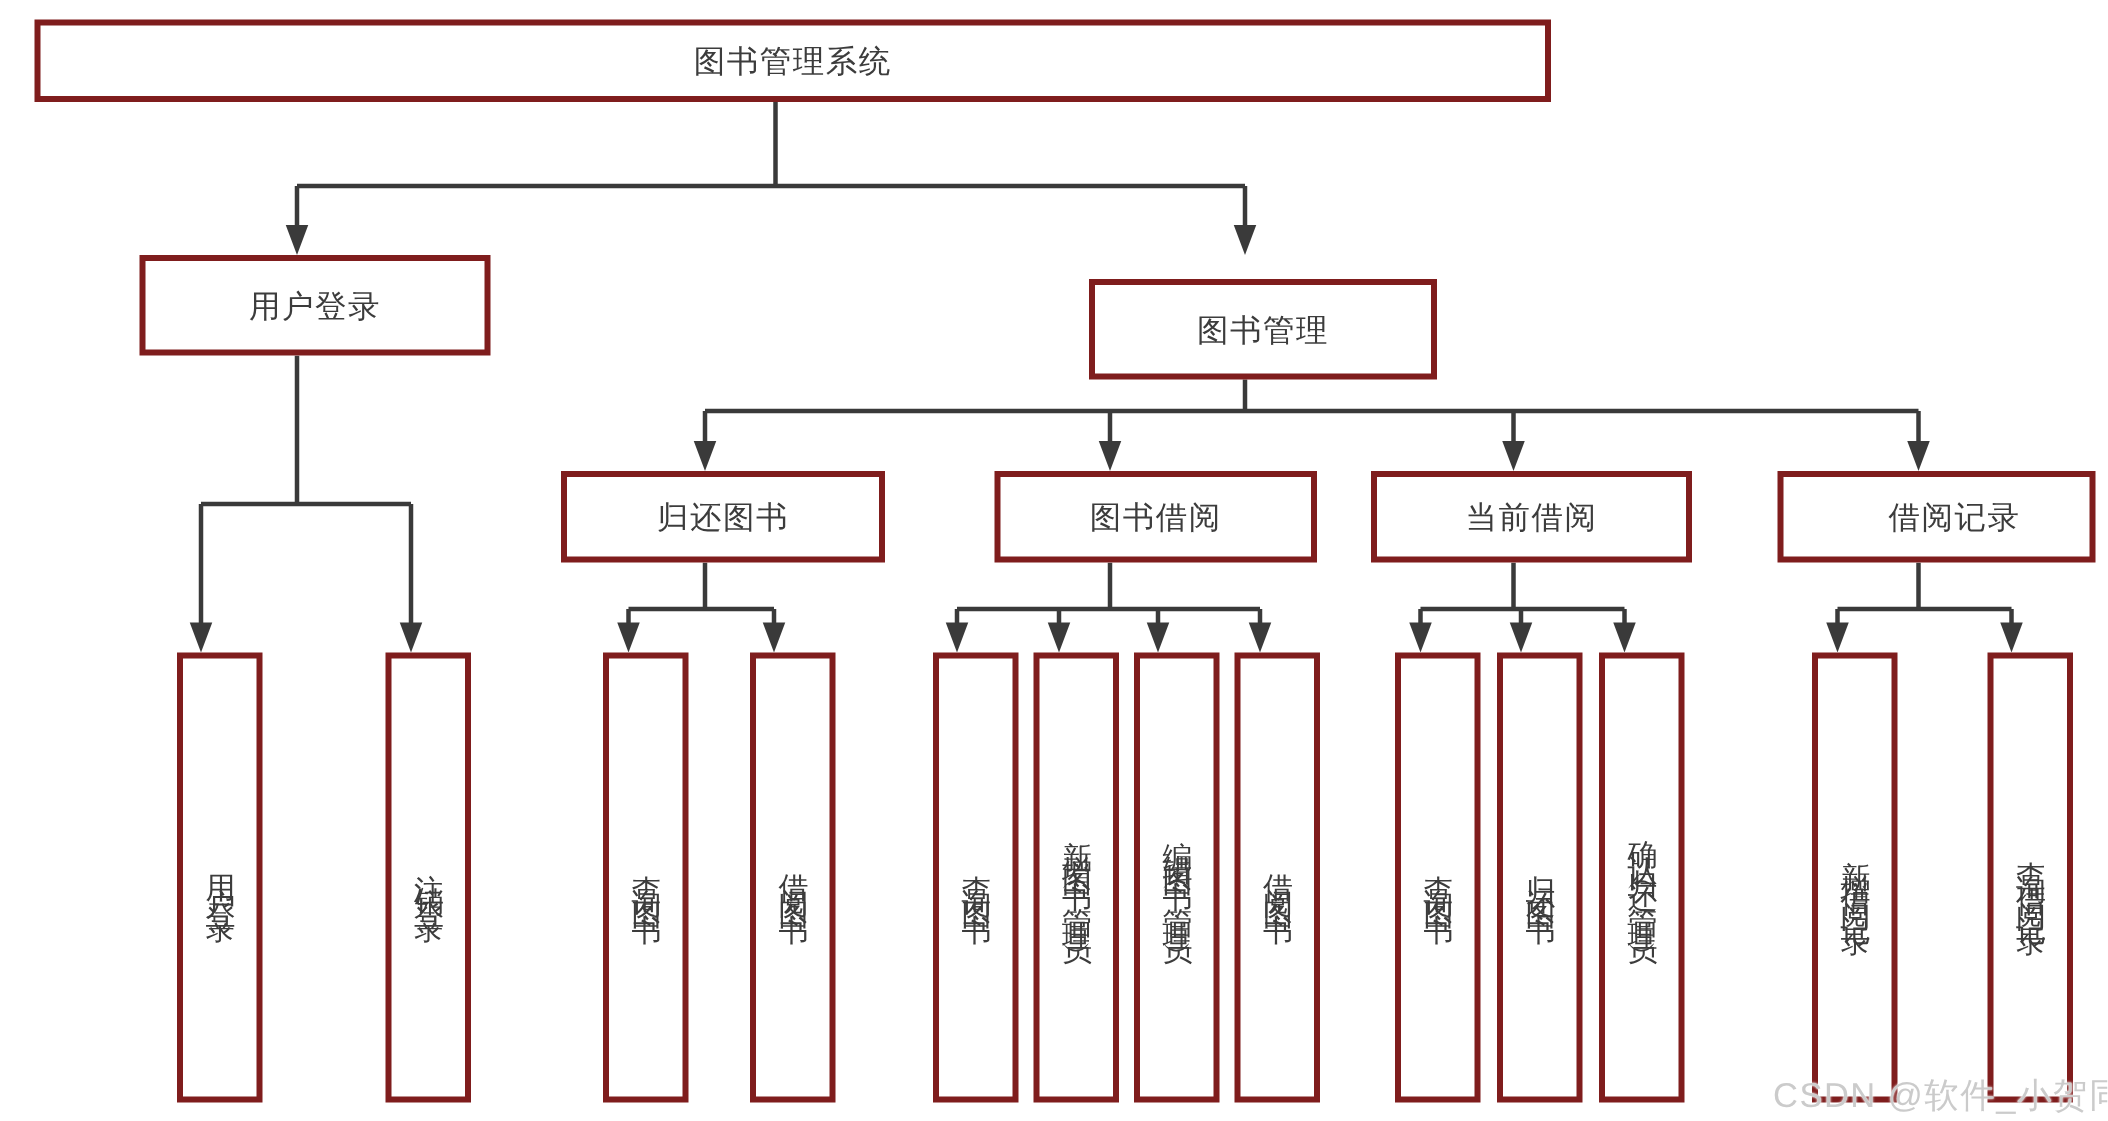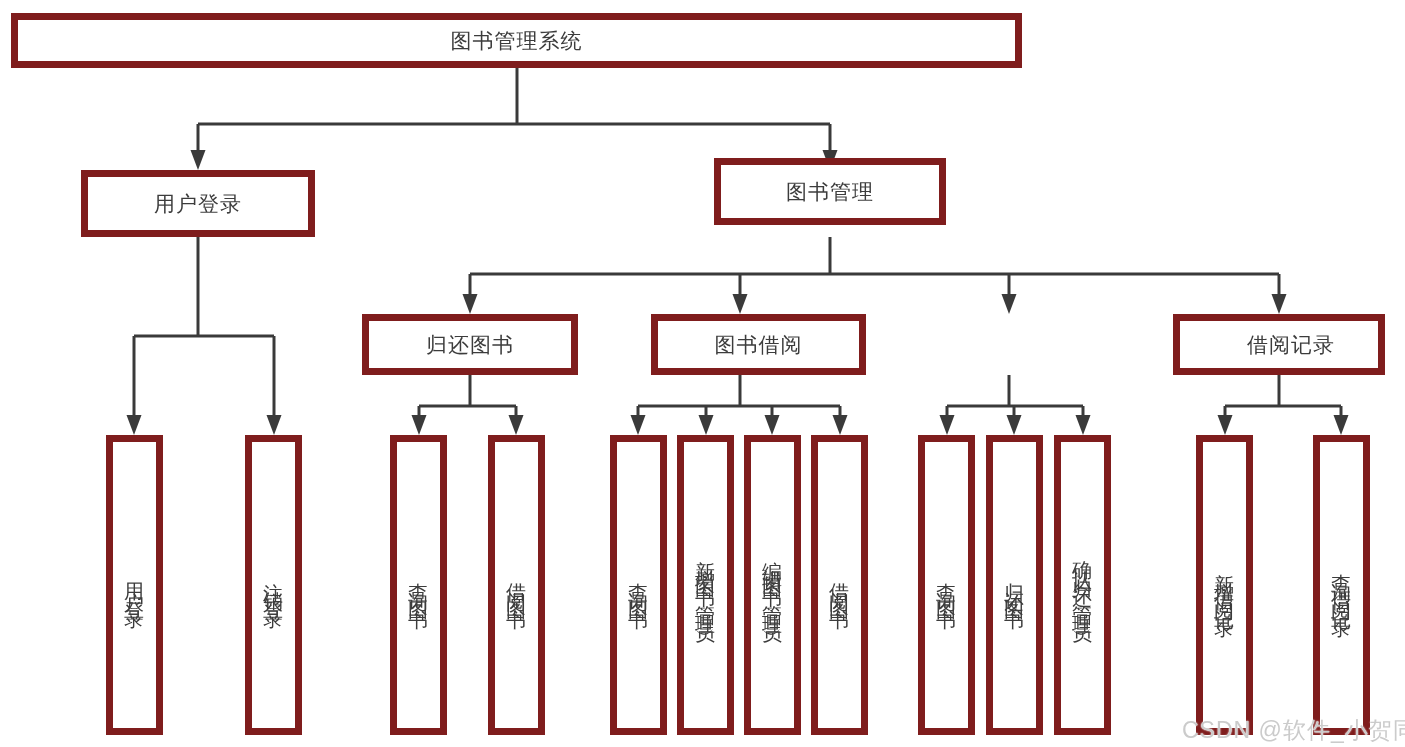--- a/index.html
+++ b/index.html
@@ -12,33 +12,34 @@
     overflow: hidden;
   }
   .stage svg.wires {
     position: absolute;
     left: 0; top: 0;
     width: 1405px; height: 747px;
   }
   .box {
     position: absolute;
     box-sizing: border-box;
-    border: 7px solid #7f1d1d;
+    border: 4px solid #7f1d1d;
     background: #ffffff;
     display: flex;
     align-items: center;
     justify-content: center;
     color: #3c3c3c;
     font-size: 21px;
     letter-spacing: 1px;
     text-align: center;
+    margin-left: 12px;
   }
   .root  { left: 11px;  top: 13px;  width: 1011px; height: 55px; }
   .lv2a  { left: 81px;  top: 170px; width: 234px;  height: 67px; }
-  .lv2b  { left: 714px; top: 158px; width: 232px;  height: 67px; }
+  .lv2b  { left: 714px; top: 186px; width: 232px;  height: 67px; }
   .lv3a  { left: 362px; top: 314px; width: 216px;  height: 61px; }
   .lv3b  { left: 651px; top: 314px; width: 215px;  height: 61px; }
   .lv3c  { left: 902px; top: 314px; width: 214px;  height: 61px; }
   .lv3d  { left: 1173px;top: 314px; width: 212px;  height: 61px; padding-left: 24px; }
   .leaf {
     top: 435px;
     width: 57px;
     height: 300px;
     writing-mode: vertical-rl;
     text-orientation: mixed;
@@ -140,20 +141,21 @@
     <polygon points="1333.5,415 1348.5,415 1341,435"></polygon>
   </svg>
 
   <div class="box root">图书管理系统</div>
 
   <div class="box lv2a">用户登录</div>
   <div class="box lv2b">图书管理</div>
 
   <div class="box lv3a">归还图书</div>
   <div class="box lv3b">图书借阅</div>
+  <div class="box lv3c">当前借阅</div>
   <div class="box lv3d">借阅记录</div>
 
   <div class="box leaf l1">用户登录</div>
   <div class="box leaf l2">注销登录</div>
 
   <div class="box leaf l3">查询图书</div>
   <div class="box leaf l4">借阅图书</div>
 
   <div class="box leaf l5">查询图书</div>
   <div class="box leaf l6">新增图书（管理员）</div>

